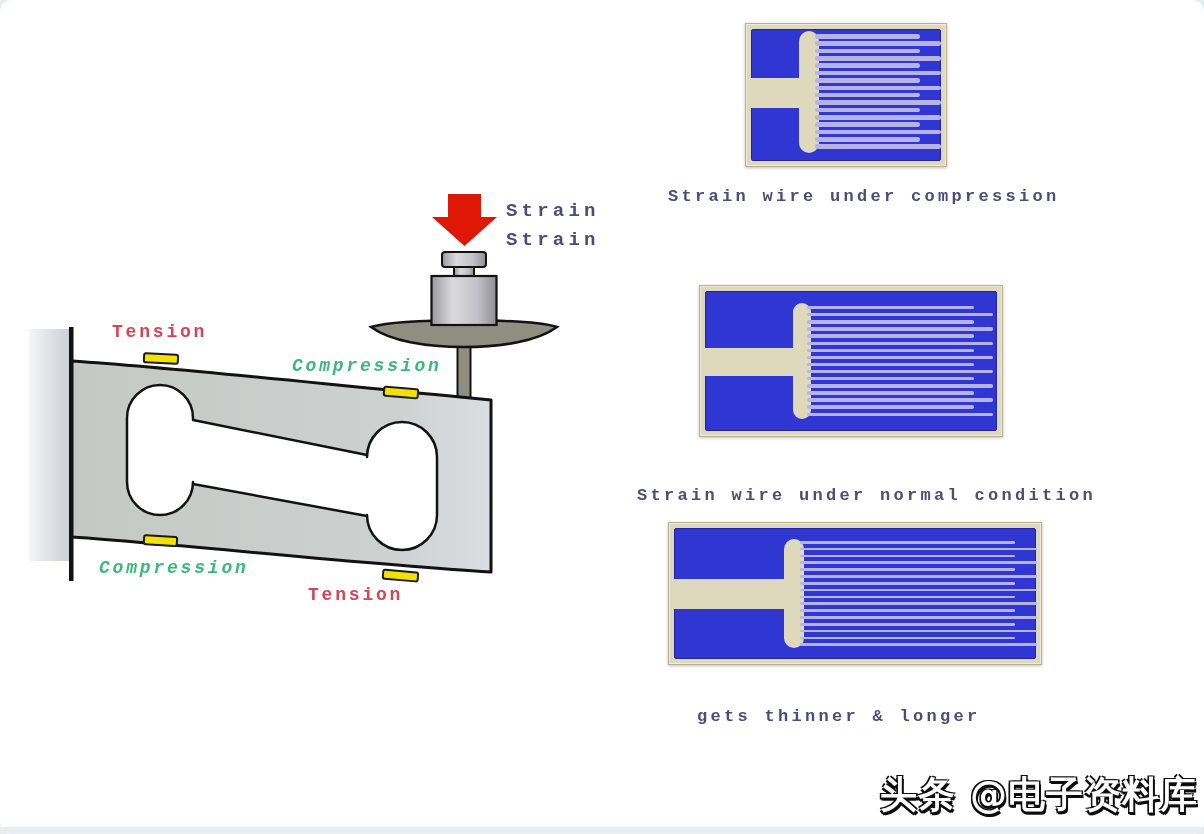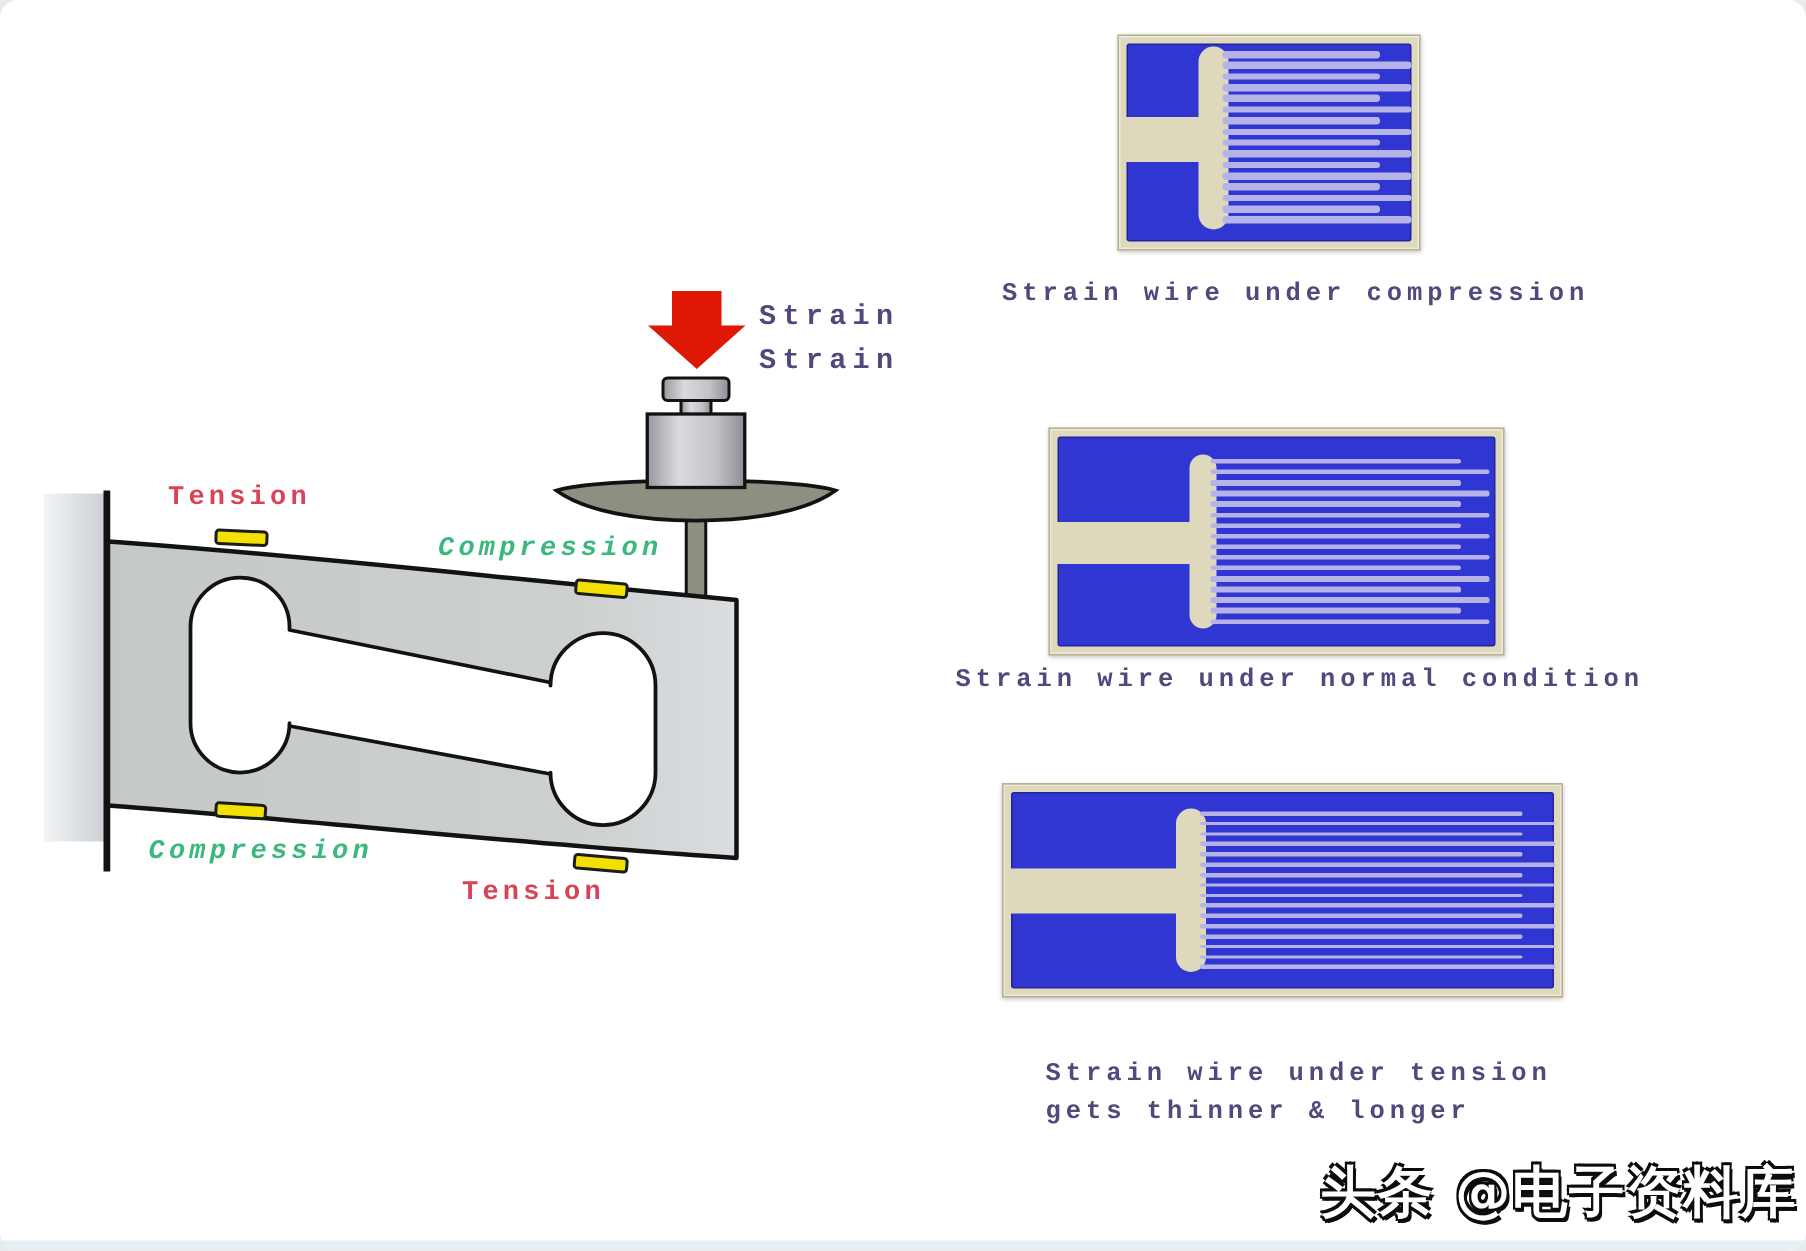--- a/index.html
+++ b/index.html
@@ -149,21 +149,21 @@
         <div class="gauge-wire" style="left: 107px; top: 76.8533px; width: 167px; height: 3.4px; border-radius: 1.7px;"></div>
         <div class="gauge-wire" style="left: 107px; top: 83.96px; width: 186px; height: 3.4px; border-radius: 1.7px;"></div>
         <div class="gauge-wire" style="left: 107px; top: 91.0667px; width: 167px; height: 3.4px; border-radius: 1.7px;"></div>
         <div class="gauge-wire" style="left: 107px; top: 98.1733px; width: 186px; height: 3.4px; border-radius: 1.7px;"></div>
         <div class="gauge-wire" style="left: 107px; top: 105.28px; width: 167px; height: 3.4px; border-radius: 1.7px;"></div>
         <div class="gauge-wire" style="left: 107px; top: 112.387px; width: 186px; height: 3.4px; border-radius: 1.7px;"></div>
         <div class="gauge-wire" style="left: 107px; top: 119.493px; width: 167px; height: 3.4px; border-radius: 1.7px;"></div>
         <div class="gauge-wire" style="left: 107px; top: 126.6px; width: 186px; height: 3.4px; border-radius: 1.7px;"></div>
       </div>
   </div>
-  <div class="caption" style="left:637px;top:441px">
+  <div class="caption" style="left:637px;top:483px">
     <div>Strain wire under normal condition</div>
     <div></div>
   </div>
 
   <div class="gauge" id="gauge-2" style="left:668px;top:522px;width:374px;height:143px">
     <div class="gauge-blue"></div>
     <div class="gauge-lead" style="left:4px;top:56px;width:114px;height:30px"></div>
     <div class="gauge-spine" style="left:115px;top:16px;width:20px;height:109px;border-radius:10px"></div>
     <div class="gauge-wires">
         <div class="gauge-wire" style="left: 131px; top: 18px; width: 215px; height: 2.6px; border-radius: 1.3px;"></div>
@@ -178,20 +178,19 @@
         <div class="gauge-wire" style="left: 131px; top: 79.44px; width: 237px; height: 2.6px; border-radius: 1.3px;"></div>
         <div class="gauge-wire" style="left: 131px; top: 86.2667px; width: 215px; height: 2.6px; border-radius: 1.3px;"></div>
         <div class="gauge-wire" style="left: 131px; top: 93.0933px; width: 237px; height: 2.6px; border-radius: 1.3px;"></div>
         <div class="gauge-wire" style="left: 131px; top: 99.92px; width: 215px; height: 2.6px; border-radius: 1.3px;"></div>
         <div class="gauge-wire" style="left: 131px; top: 106.747px; width: 237px; height: 2.6px; border-radius: 1.3px;"></div>
         <div class="gauge-wire" style="left: 131px; top: 113.573px; width: 215px; height: 2.6px; border-radius: 1.3px;"></div>
         <div class="gauge-wire" style="left: 131px; top: 120.4px; width: 237px; height: 2.6px; border-radius: 1.3px;"></div>
       </div>
   </div>
   <div class="caption" style="left:697px;top:704px">
-    <div>Strain wire under tension</div>
     <div>gets thinner &amp; longer</div>
   </div>
 
   <div class="watermark">头条 @电子资料库</div>
 
   <div class="footer-strip"></div>
 </div>
 
 </body></html>

